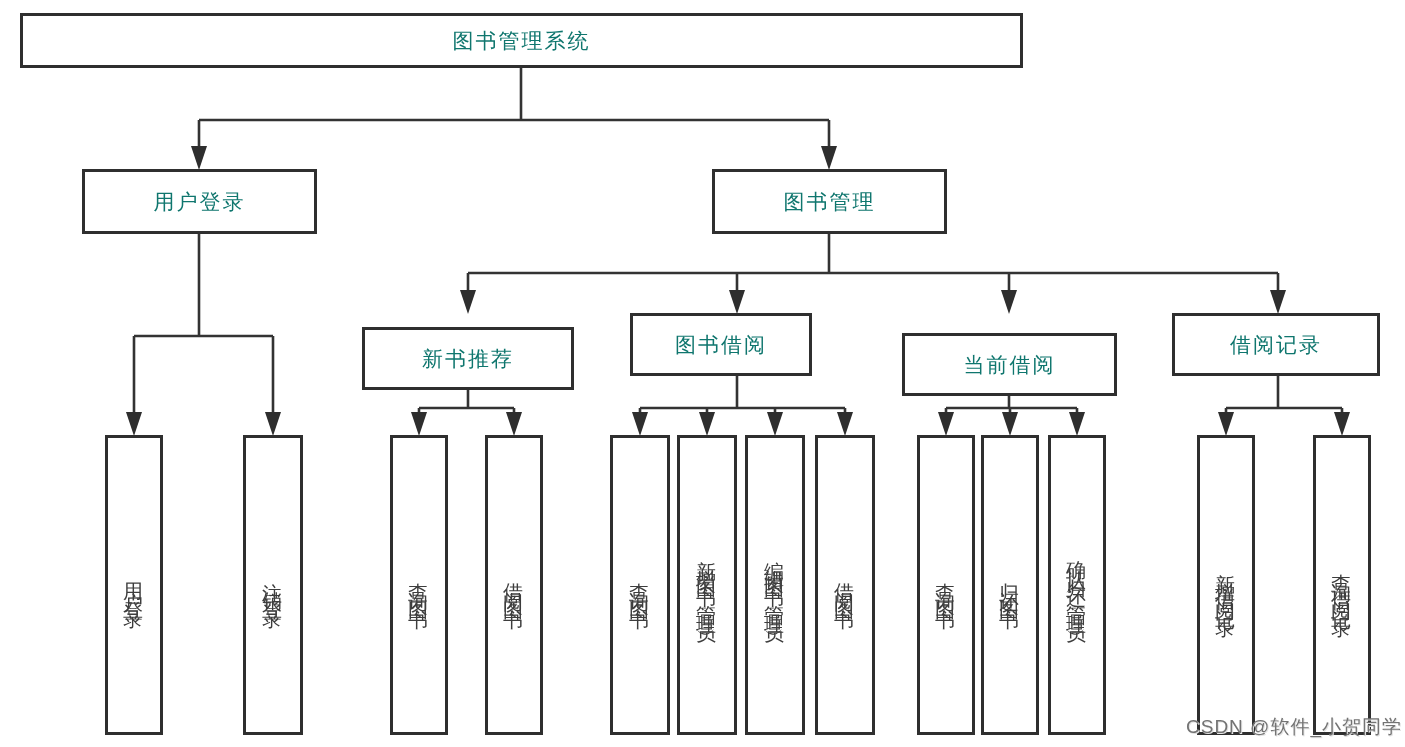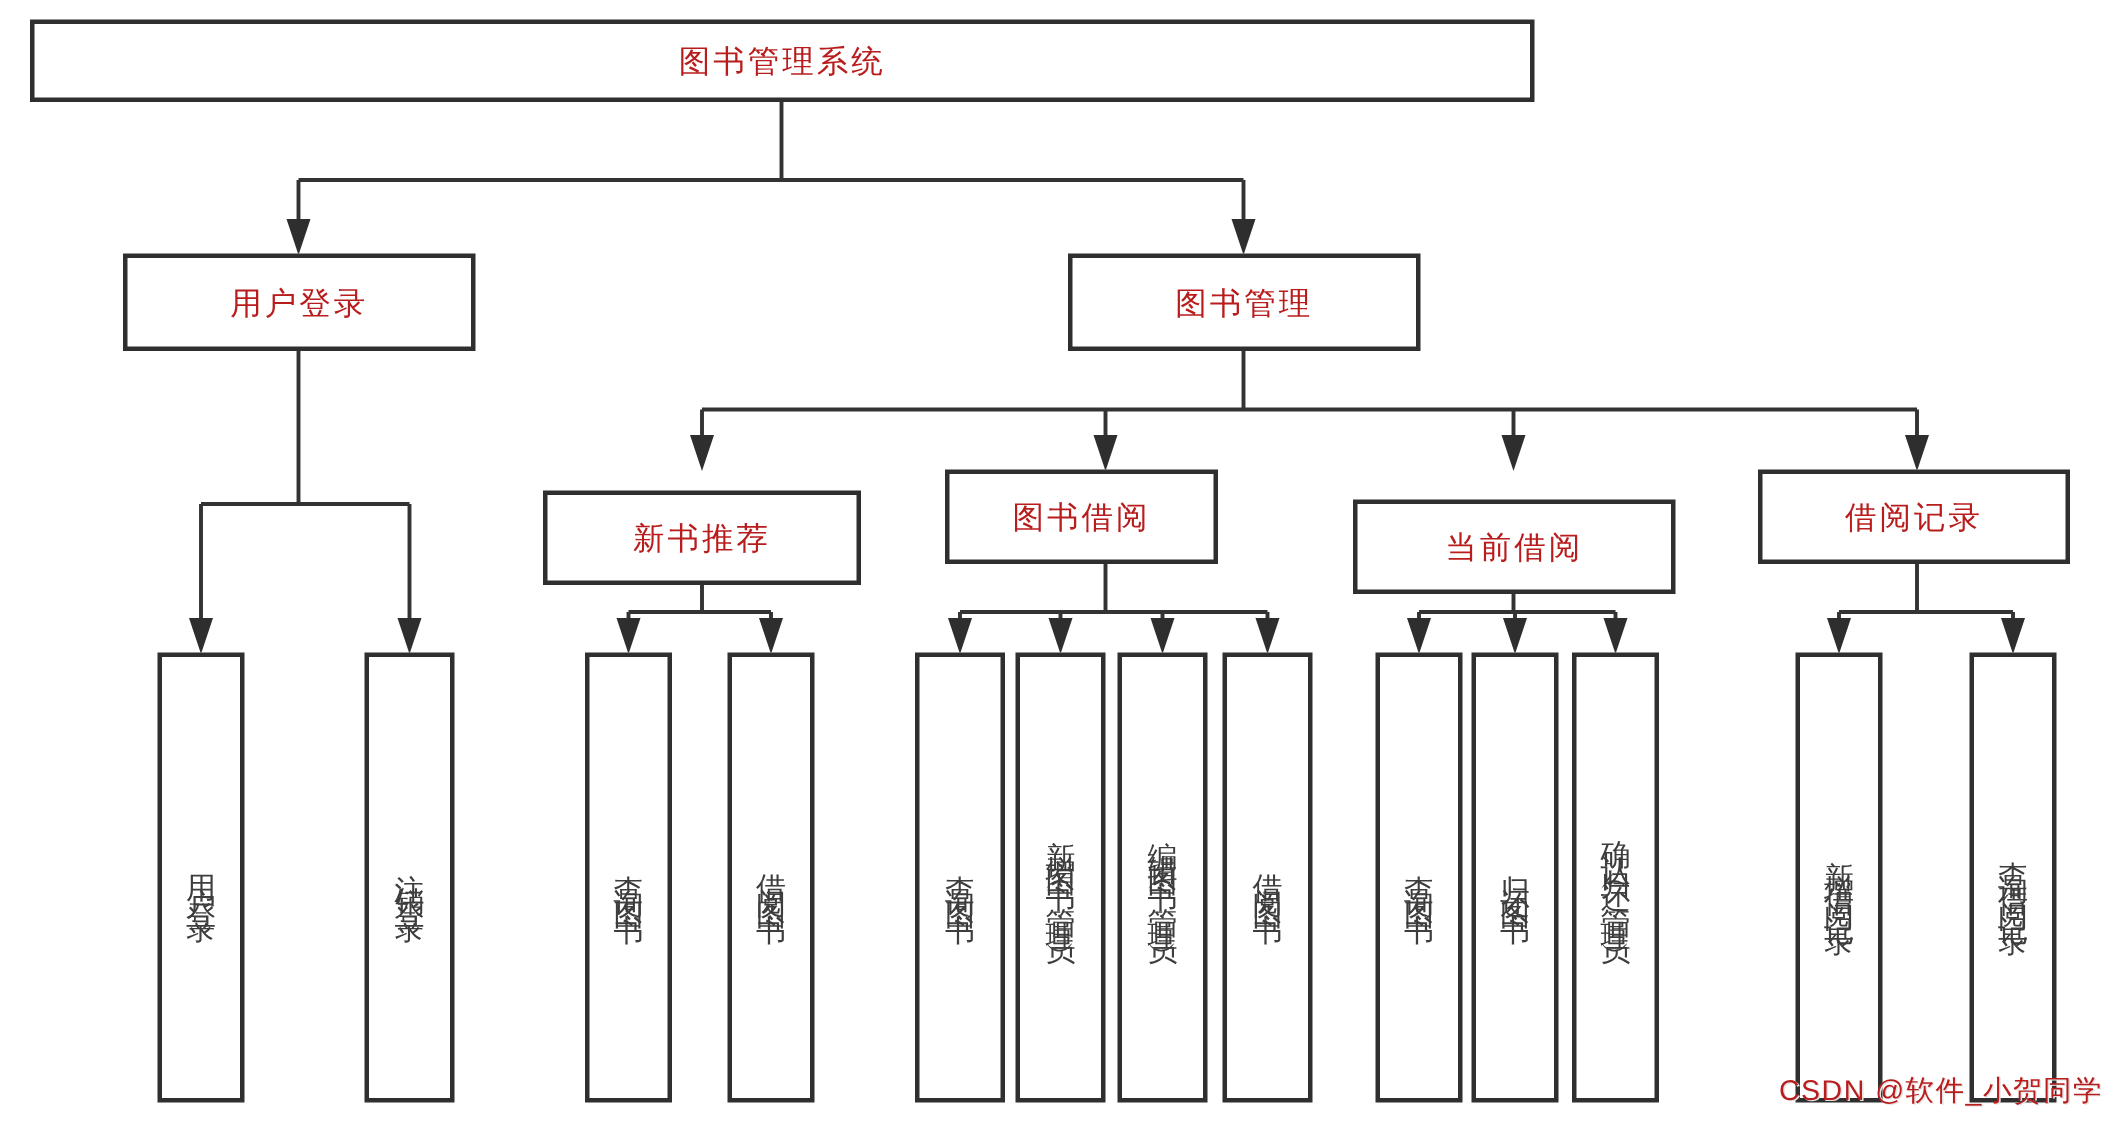--- a/index.html
+++ b/index.html
@@ -19,21 +19,21 @@
   .box {
     position: absolute;
     box-sizing: border-box;
     border: 3px solid #2f2f2f;
     background: #ffffff;
     display: flex;
     align-items: center;
     justify-content: center;
     font-size: 21px;
     letter-spacing: 2px;
-    color: #b91c1c;
+    color: #0f766e;
     white-space: nowrap;
   }
   .vbox {
     position: absolute;
     box-sizing: border-box;
     border: 3px solid #2f2f2f;
     background: #ffffff;
     display: flex;
     align-items: center;
     justify-content: center;
@@ -44,21 +44,21 @@
     color: #3d3d3d;
     top: 435px;
     height: 300px;
   }
   .watermark {
     position: absolute;
     left: 1186px;
     top: 714px;
     font-size: 19px;
     letter-spacing: 1px;
-    color: #b91c1c;
+    color: #737373;
     text-shadow: 1px 1px 0 #e3e3e3;
     white-space: nowrap;
   }
 </style>
 </head>
 <body>
 
 <div class="canvas">
 
   <svg class="wires" viewBox="0 0 1405 747" xmlns="http://www.w3.org/2000/svg">

